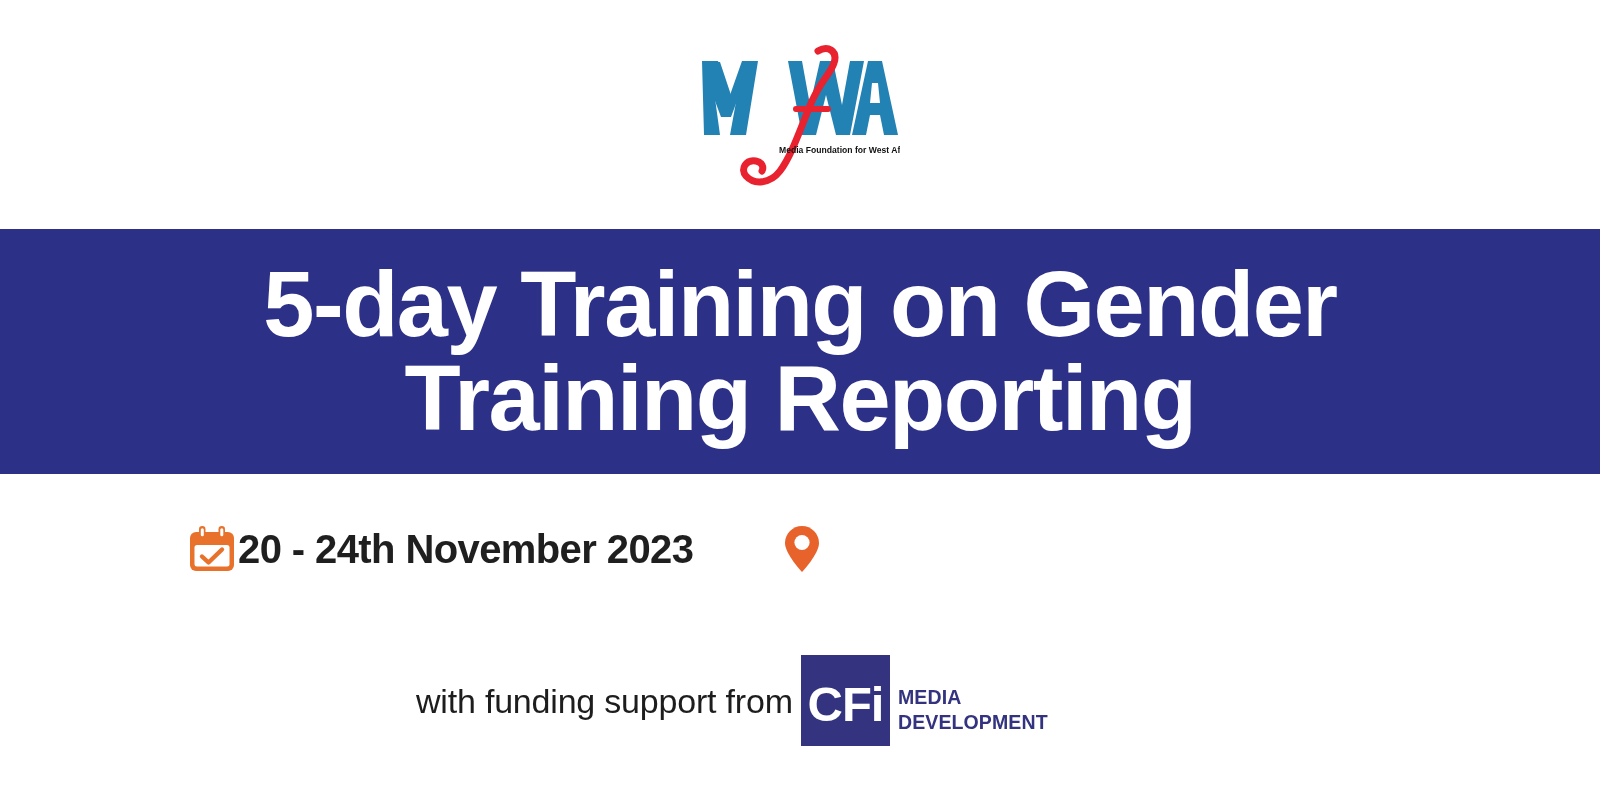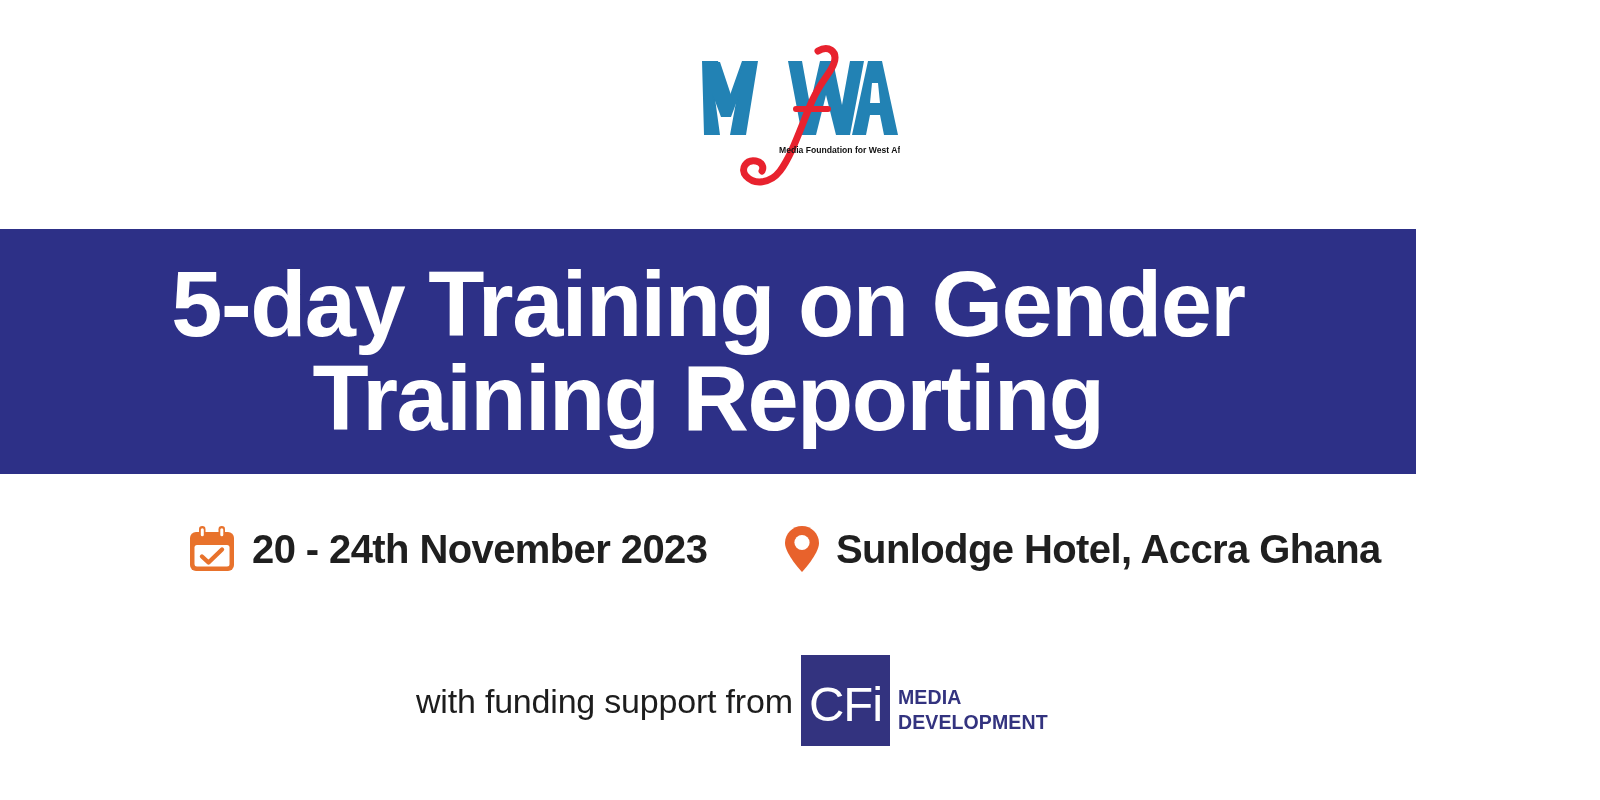--- a/index.html
+++ b/index.html
@@ -31,21 +31,21 @@
     align-items: center;
     justify-content: center;
   }
   .logo-svg { display: block; }
 
   
   .title-band {
     position: absolute;
     left: 0;
     top: 229px;
-    width: 1416px;
+    width: 1600px;
     height: 245px;
     background: #2D3087;
     display: flex;
     flex-direction: column;
     align-items: center;
     justify-content: center;
   }
   .title-line {
     color: #ffffff;
     font-family: "Liberation Sans", sans-serif;
@@ -63,21 +63,20 @@
     left: 0;
     top: 505px;
     width: 1600px;
     height: 100px;
   }
 
   .detail-item {
     position: absolute;
     display: flex;
     align-items: center;
-    gap: 14px;
   }
   .detail-date { left: 186px; top: 18px; }
   .detail-place { left: 782px; top: 18px; }
 
   .detail-text {
     font-family: "Liberation Sans", sans-serif;
     font-weight: bold;
     font-size: 40px;
     color: #1f1f1f;
     letter-spacing: -0.6px;
@@ -116,21 +115,21 @@
     width: 89px;
     height: 91px;
     background: #33337F;
     display: flex;
     align-items: center;
     justify-content: center;
   }
   .cfi-mark {
     color: #ffffff;
     font-family: "Liberation Sans", sans-serif;
-    font-weight: normal;
+    font-weight: bold;
     font-size: 49px;
     letter-spacing: -1px;
     line-height: 1;
     margin-top: 8px;
   }
   .cfi-sub {
     margin-left: 8px;
     color: #33337F;
     font-family: "Liberation Sans", sans-serif;
     font-weight: bold;
@@ -189,21 +188,20 @@
         <path d="M16 33.5 L22.5 39.5 L36 26.5" fill="none" stroke="#E8722C" stroke-width="4.4" stroke-linecap="round" stroke-linejoin="round"></path>
       </svg>
       <span class="detail-text">20 - 24th November 2023</span>
     </div>
 
     <div class="detail-item detail-place">
       <svg class="icon-box" width="40" height="52" viewBox="0 0 40 52" aria-hidden="true">
         <path d="M20 3 C10.6 3 3 10.6 3 20 C3 31 20 49 20 49 C20 49 37 31 37 20 C37 10.6 29.4 3 20 3 Z" fill="#E8622C"></path>
         <circle cx="20" cy="19.5" r="7.6" fill="#ffffff"></circle>
       </svg>
-      <span class="detail-text">Sunlodge Hotel, Accra Ghana</span>
     </div>
   </div>
 
   <div class="funder-row">
     <span class="funder-text">with funding support from</span>
 
     <div class="cfi-logo">
       <div class="cfi-box">
         <span class="cfi-mark">CFi</span>
       </div>

